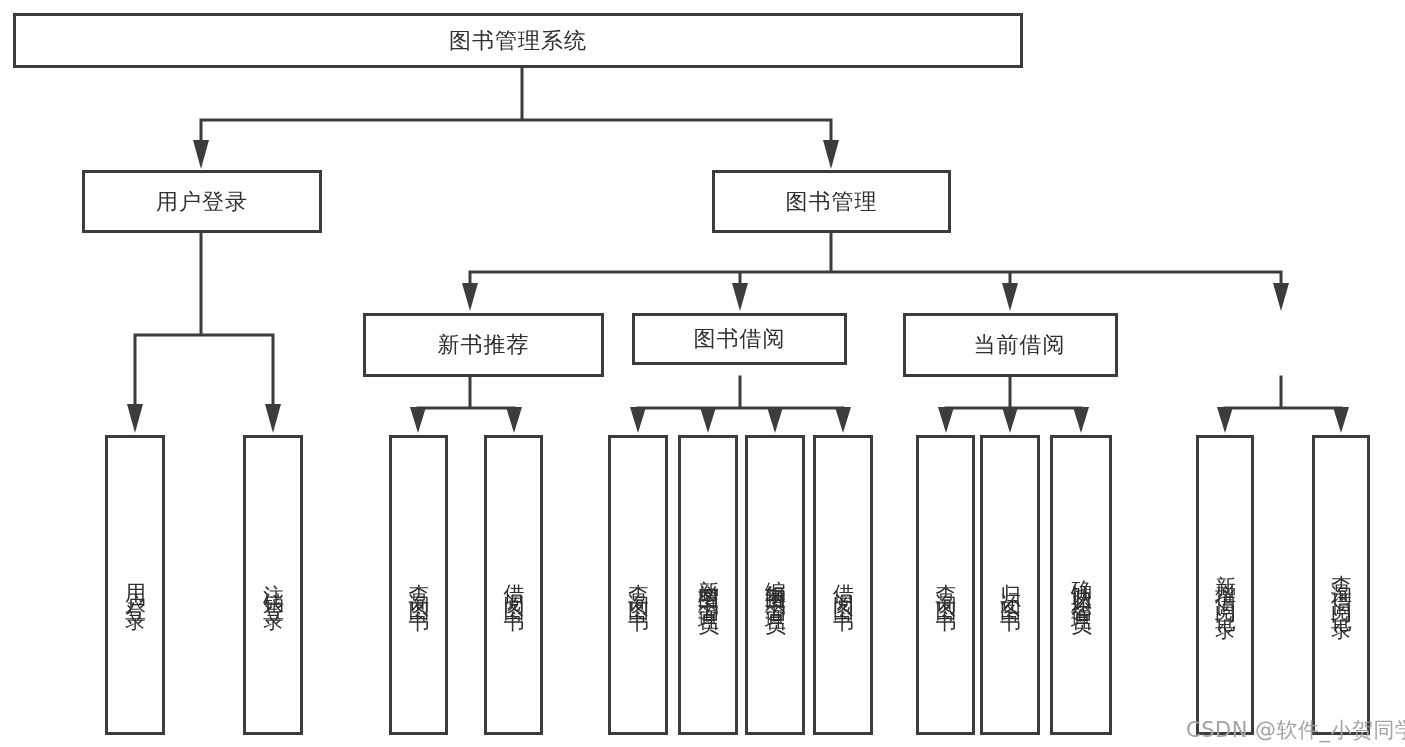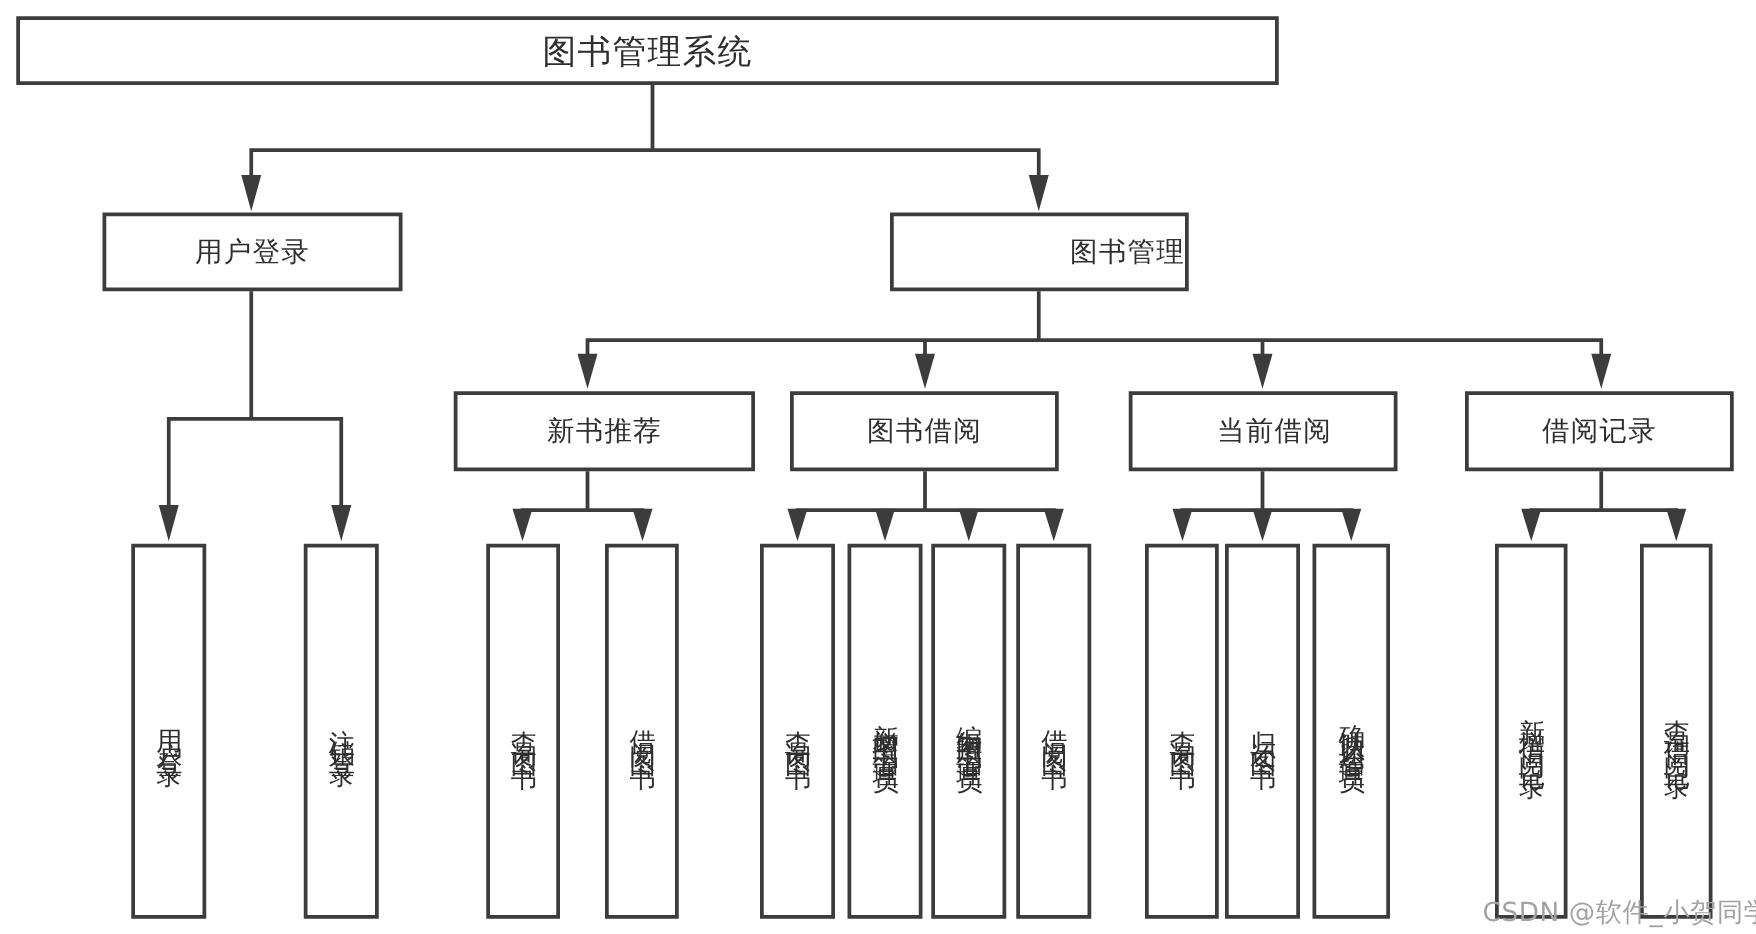--- a/index.html
+++ b/index.html
@@ -21,21 +21,21 @@
     position: absolute;
     box-sizing: border-box;
     border: 3px solid #3c3c3c;
     background: #ffffff;
     display: flex;
     align-items: center;
     justify-content: center;
     text-align: center;
   }
   .hlabel { font-size: 22px; letter-spacing: 1px; white-space: nowrap; }
-  .title-box .hlabel { font-size: 27px; }
+  .title-box .hlabel { font-size: 22px; }
   .vnode { border-width: 3px; }
   .vtext {
     writing-mode: vertical-rl;
     text-orientation: mixed;
     font-size: 21px;
     letter-spacing: 9px;
     line-height: 1;
     white-space: nowrap;
   }
   .vtight { letter-spacing: 5px; }
@@ -95,35 +95,32 @@
     </g>
   </svg>
 
   <div class="node title-box" style="left:13px; top:13px; width:1010px; height:55px;">
     <span class="hlabel">图书管理系统</span>
   </div>
 
   <div class="node" style="left:82px; top:170px; width:240px; height:63px;">
     <span class="hlabel">用户登录</span>
   </div>
-  <div class="node" style="left:712px; top:170px; width:239px; height:63px;justify-content:flex-end;">
+  <div class="node" style="left:712px; top:170px; width:239px; height:63px;">
     <span class="hlabel">图书管理</span>
   </div>
 
   <div class="node" style="left:363px; top:313px; width:241px; height:64px;">
     <span class="hlabel">新书推荐</span>
   </div>
-  <div class="node" style="left:632px; top:313px; width:215px; height:64px;">
+  <div class="node" style="left:632px; top:313px; width:215px; height:52px;">
     <span class="hlabel">图书借阅</span>
   </div>
   <div class="node" style="left:903px; top:313px; width:215px; height:64px;padding-left:18px;">
     <span class="hlabel">当前借阅</span>
-  </div>
-  <div class="node" style="left:1172px; top:313px; width:215px; height:64px;">
-    <span class="hlabel">借阅记录</span>
   </div>
 
   <div class="node vnode" style="left:105px; top:435px; width:60px; height:300px;">
     <span class="vtext">用户登录</span>
   </div>
   <div class="node vnode" style="left:243px; top:435px; width:60px; height:300px;">
     <span class="vtext">注销登录</span>
   </div>
 
   <div class="node vnode" style="left:389px; top:435px; width:59px; height:300px;">

